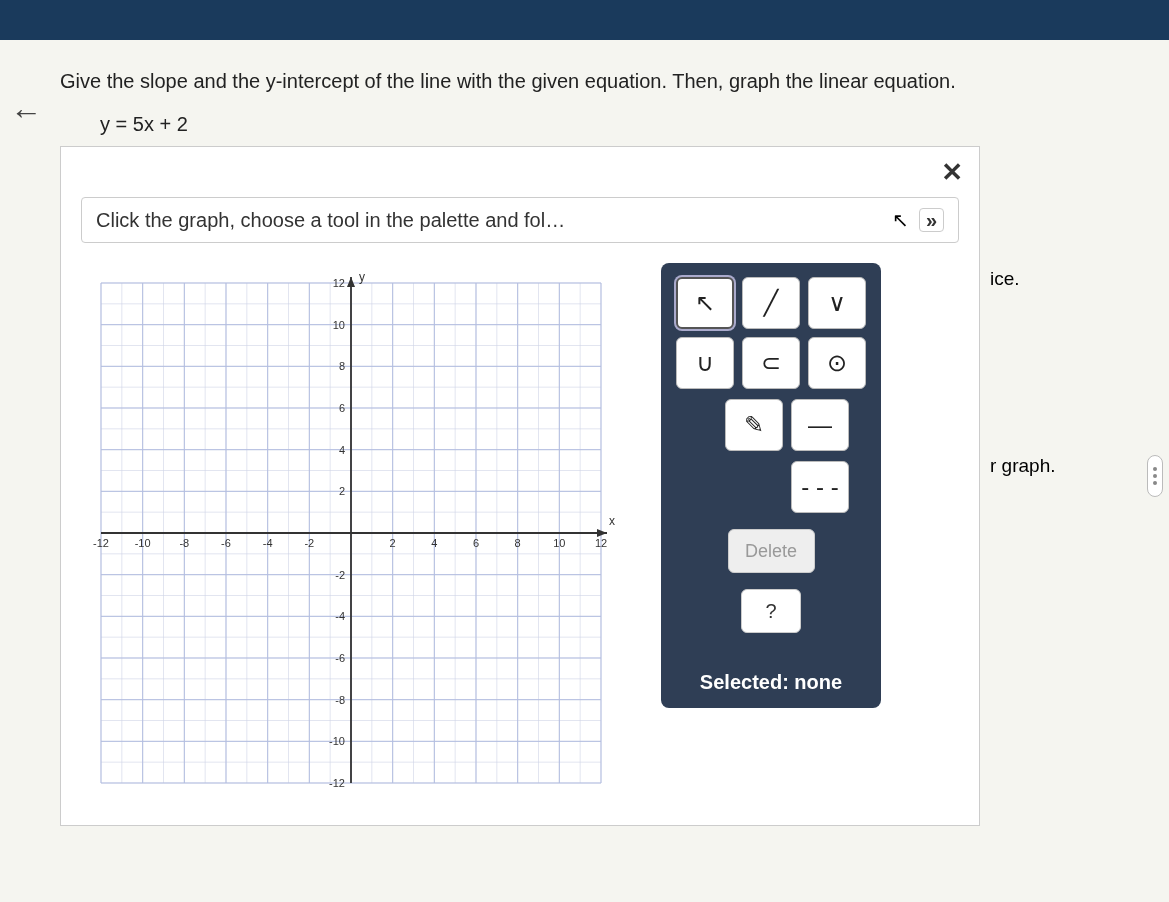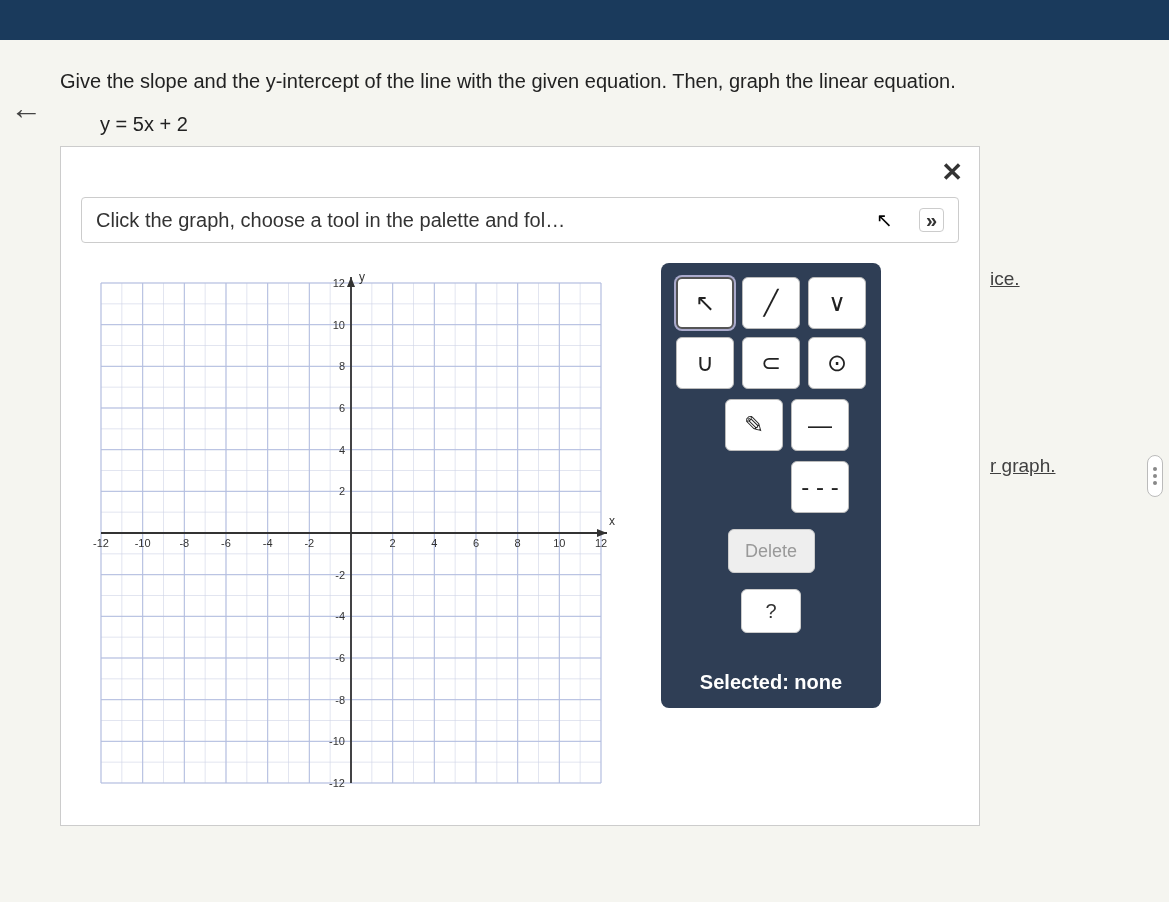--- a/index.html
+++ b/index.html
@@ -53,21 +53,21 @@
     right: 16px;
     top: 10px;
     font-size: 26px;
     font-weight: bold;
     color: #333;
     cursor: pointer;
   }
   .instruction-row {
     display: flex;
     align-items: center;
-    gap: 26px;
+    gap: 10px;
     border: 1px solid #ccc;
     border-radius: 4px;
     padding: 10px 14px;
     margin-top: 20px;
     margin-bottom: 20px;
   }
   .instruction-text {
     flex: 1;
     font-size: 20px;
     color: #333;
@@ -173,22 +173,21 @@
   }
   .selected-label {
     color: #fff;
     font-size: 20px;
     margin-top: 28px;
     font-weight: bold;
   }
   .side-text {
     position: absolute;
     font-size: 19px;
-    color: #404040;
-    text-decoration: underline;
+    color: #000000;
   }
   .side-text.t1 { left: 990px; top: 268px; }
   .side-text.t2 { left: 990px; top: 455px; }
   .drag-handle {
     position: absolute;
     right: 6px;
     top: 455px;
     width: 16px;
     height: 42px;
     border: 1px solid #bbb;

